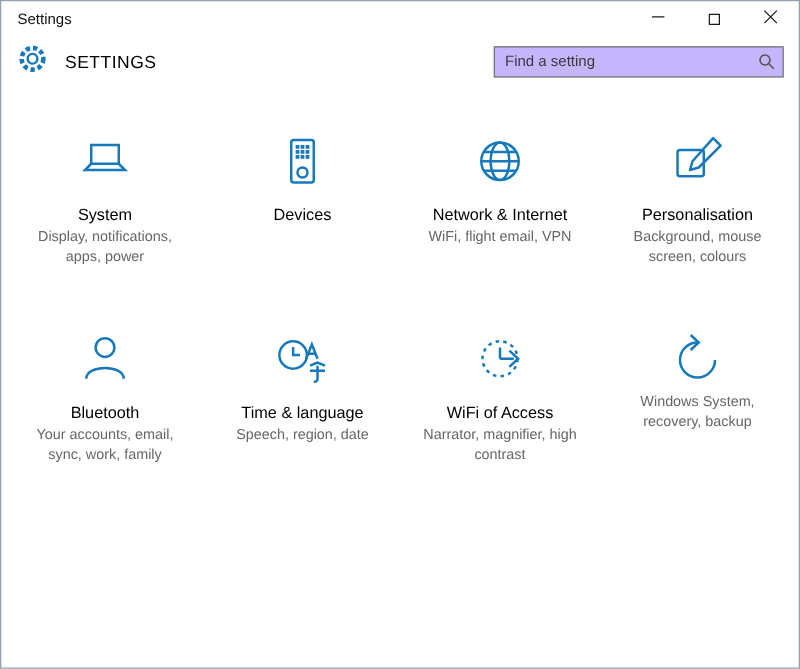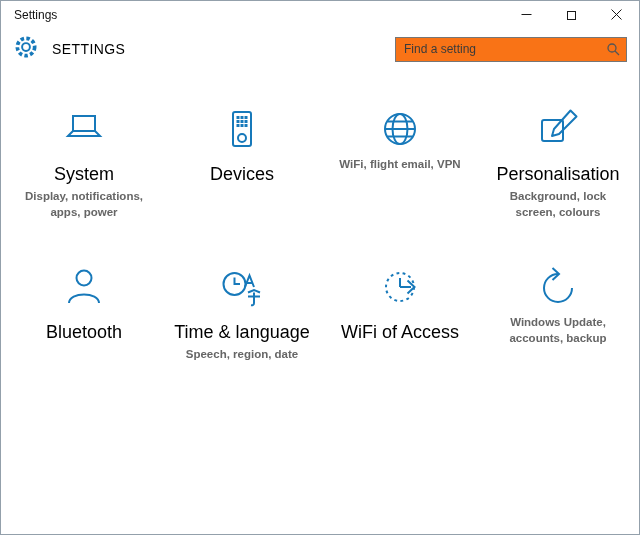--- a/index.html
+++ b/index.html
@@ -36,21 +36,21 @@
     height:38px;
   }
   .header-left { display:flex; align-items:center; gap:13px; }
   .gear-svg { stroke:var(--accent); fill:none; }
   .header-title { font-size:14px; color:#000; letter-spacing:0.4px; }
 
   .search {
     width:232px; height:25px;
     border:1px solid #767676;
     display:flex; align-items:center;
-    background:#f97316;
+    background:#c4b5fd;
   }
   .search input {
     flex:1; border:none; outline:none;
     font-family:"Liberation Sans", sans-serif;
     font-size:12px; color:#222;
     padding:0 4px 0 8px;
     background:transparent;
   }
   .search input::placeholder { color:#3b3b3b; opacity:1; }
   .search-icon {
@@ -71,26 +71,25 @@
     display:flex; flex-direction:column; align-items:center;
     text-align:center;
     cursor:default;
   }
   .icon-wrap {
     height:58px; margin-top:12px;
     display:flex; align-items:flex-end; justify-content:center;
   }
   .cat-svg { stroke:var(--accent); fill:none; stroke-width:2; }
   .cat-svg .fill { fill:var(--accent); stroke:none; }
-  .tile-title { font-size:18px; color:#000; margin-top:11px; }
+  .tile-title { font-size:13px; color:#000; margin-top:11px; }
   .tile-sub {
     font-size:11.5px; color:var(--sub);
     margin-top:4px; line-height:1.35;
     max-width:124px;
-    font-weight:bold;
   }
 </style>
 </head>
 <body>
 
 <div class="titlebar">
   <span class="titlebar-text">Settings</span>
   <div class="win-controls">
     <div class="win-btn">
       <span>
@@ -168,42 +167,44 @@
   </div>
 
   <div class="tile">
     <span class="icon-wrap">
       <svg class="cat-svg" width="48" height="48" viewBox="0 0 48 48">
         <circle cx="24" cy="24" r="15"></circle>
         <ellipse cx="24" cy="24" rx="7.5" ry="15"></ellipse>
         <path d="M9.5 24 H38.5 M11.5 16.5 H36.5 M11.5 31.5 H36.5"></path>
       </svg>
     </span>
+    <div class="tile-title">Network &amp; Internet</div>
     <div class="tile-sub">WiFi, flight email, VPN</div>
   </div>
 
   <div class="tile">
     <span class="icon-wrap">
       <svg class="cat-svg" width="48" height="48" viewBox="0 0 48 48" stroke-linejoin="round">
         <rect x="8" y="15" width="21" height="21" rx="2"></rect>
         <path d="M36.5 5.5 L42.5 11.5 L25 29 L18 31 L20 24 Z"></path>
       </svg>
     </span>
     <div class="tile-title">Personalisation</div>
-    <div class="tile-sub">Background, lock screen, colours</div>
+    <div class="tile-sub">Background, mouse screen, colours</div>
   </div>
 
   <div class="tile">
     <span class="icon-wrap">
       <svg class="cat-svg" width="48" height="48" viewBox="0 0 48 48">
         <circle cx="24" cy="15" r="7.5"></circle>
         <path d="M9 40 C9 28.5 39 28.5 39 40"></path>
       </svg>
     </span>
     <div class="tile-title">Bluetooth</div>
+    <div class="tile-sub">Your accounts, email, sync, work, family</div>
   </div>
 
   <div class="tile">
     <span class="icon-wrap">
       <svg class="cat-svg" width="48" height="48" viewBox="0 0 48 48">
         <circle cx="16.5" cy="21" r="11"></circle>
         <path d="M16.5 14.5 V21 H22"></path>
         <path d="M27 24 L31.5 12.5 L36 24 M28.7 20 H34.3"></path>
         <path d="M30 29.5 L36 27 L42 29.5 M30 33.5 H42 M36 29.5 V40 C36 42 34.5 42.5 33 42.3"></path>
       </svg>
@@ -215,26 +216,27 @@
   <div class="tile">
     <span class="icon-wrap">
       <svg class="cat-svg" width="48" height="48" viewBox="0 0 48 48">
         <circle cx="24" cy="24" r="14" stroke-dasharray="2.8 3.4"></circle>
         <path d="M24 24 V15"></path>
         <path d="M24 24 H35"></path>
         <path d="M31.5 17.5 L38.5 24 L31.5 30.5"></path>
       </svg>
     </span>
     <div class="tile-title">WiFi of Access</div>
+    <div class="tile-sub">Narrator, magnifier, high contrast</div>
   </div>
 
 
   <div class="tile">
     <span class="icon-wrap">
       <svg class="cat-svg" width="48" height="48" viewBox="0 0 48 48">
         <path d="M38 25 A14 14 0 1 1 24 11"></path>
         <path d="M18.5 5 L25 11 L18.5 17"></path>
       </svg>
     </span>
-    <div class="tile-sub">Windows Update, accounts, backup</div>
+    <div class="tile-sub">Windows System, recovery, backup</div>
   </div>
 
 </div>
 
 </body></html>

